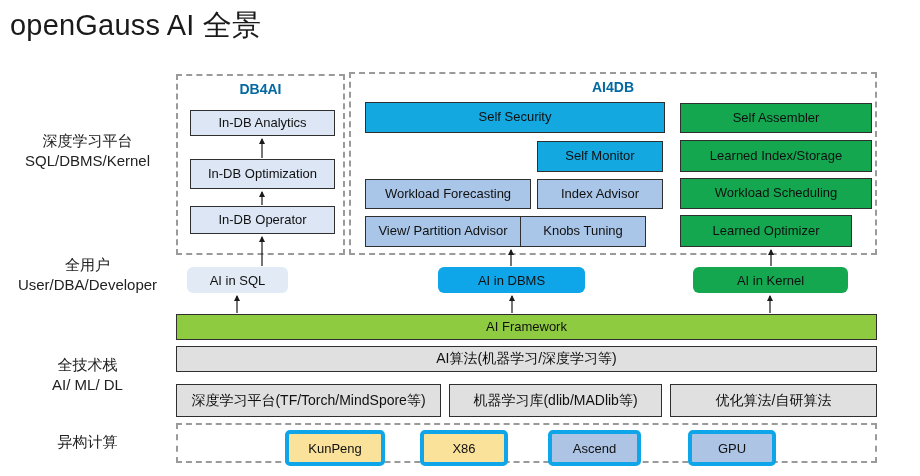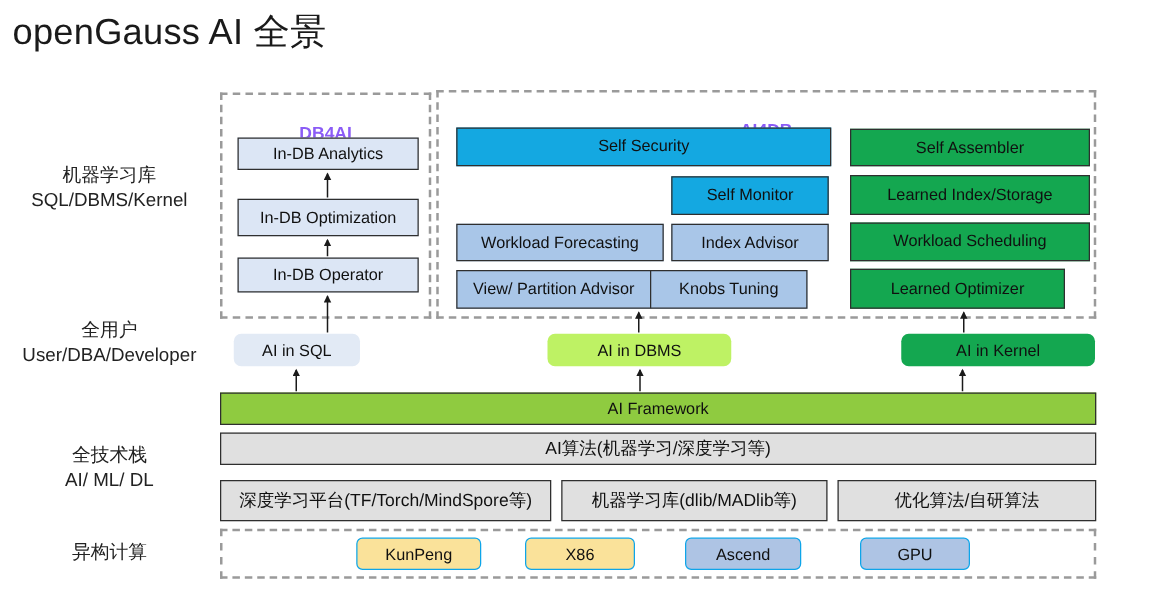--- a/index.html
+++ b/index.html
@@ -12,59 +12,59 @@
     font-weight:500;letter-spacing:0.2px;
   }
   .side-label{
     position:absolute;left:0;width:175px;text-align:center;font-size:15px;
     line-height:20px;color:#222;
   }
   .dashed-box{
     position:absolute;border:2px dashed #9a9a9a;box-sizing:border-box;background:transparent;
   }
   .group-title{
-    width:100%;text-align:center;font-weight:bold;font-size:14px;color:#8b5cf6;margin-top:22px;
+    width:100%;text-align:center;font-weight:bold;font-size:14px;color:#0369a1;margin-top:5px;
   }
   .box{
     position:absolute;display:flex;align-items:center;justify-content:center;
     font-size:13px;color:#101010;border:1.4px solid #2f2f2f;box-sizing:border-box;
     text-align:center;line-height:1.1;
   }
   .pale-blue{background:#dce6f5;}
   .bright-blue{background:#14a8e1;}
   .light-blue{background:#a9c6e8;}
   .green{background:#14a750;}
   .lgreen{background:#8fcb40;}
   .gray{background:#e0e0e0;}
   .pill{
     position:absolute;display:flex;align-items:center;justify-content:center;
     font-size:13px;color:#101010;border-radius:6px;box-sizing:border-box;height:26px;top:267px;
   }
   .pill-sql{background:#e2eaf5;}
-  .pill-dbms{background:#bef264;}
-  .pill-kernel{background:#14a750;margin-left:28px;}
+  .pill-dbms{background:#0ea5e9;}
+  .pill-kernel{background:#14a750;}
   .hw{
     position:absolute;display:flex;align-items:center;justify-content:center;
     font-size:13px;color:#101010;border-radius:5px;box-sizing:border-box;
-    height:26px;top:430px;border:1px solid #0ea5e9;
+    height:36px;top:430px;border:4px solid #0ea5e9;
   }
   .hw-yellow{background:#fae29a;}
   .hw-blue{background:#aec4e4;}
   #arrows{position:absolute;left:0;top:0;pointer-events:none;}
   .cn{font-size:14px;}
 </style>
 </head>
 <body>
 
 <div id="canvas">
 
   <div class="title">openGauss AI 全景</div>
 
   <div class="side-label" style="top:131px">
-    <div>机器学习库</div>
+    <div>深度学习平台</div>
     <div>SQL/DBMS/Kernel</div>
   </div>
   <div class="side-label" style="top:255px">
     <div>全用户</div>
     <div>User/DBA/Developer</div>
   </div>
   <div class="side-label" style="top:355px">
     <div>全技术栈</div>
     <div>AI/ ML/ DL</div>
   </div>

